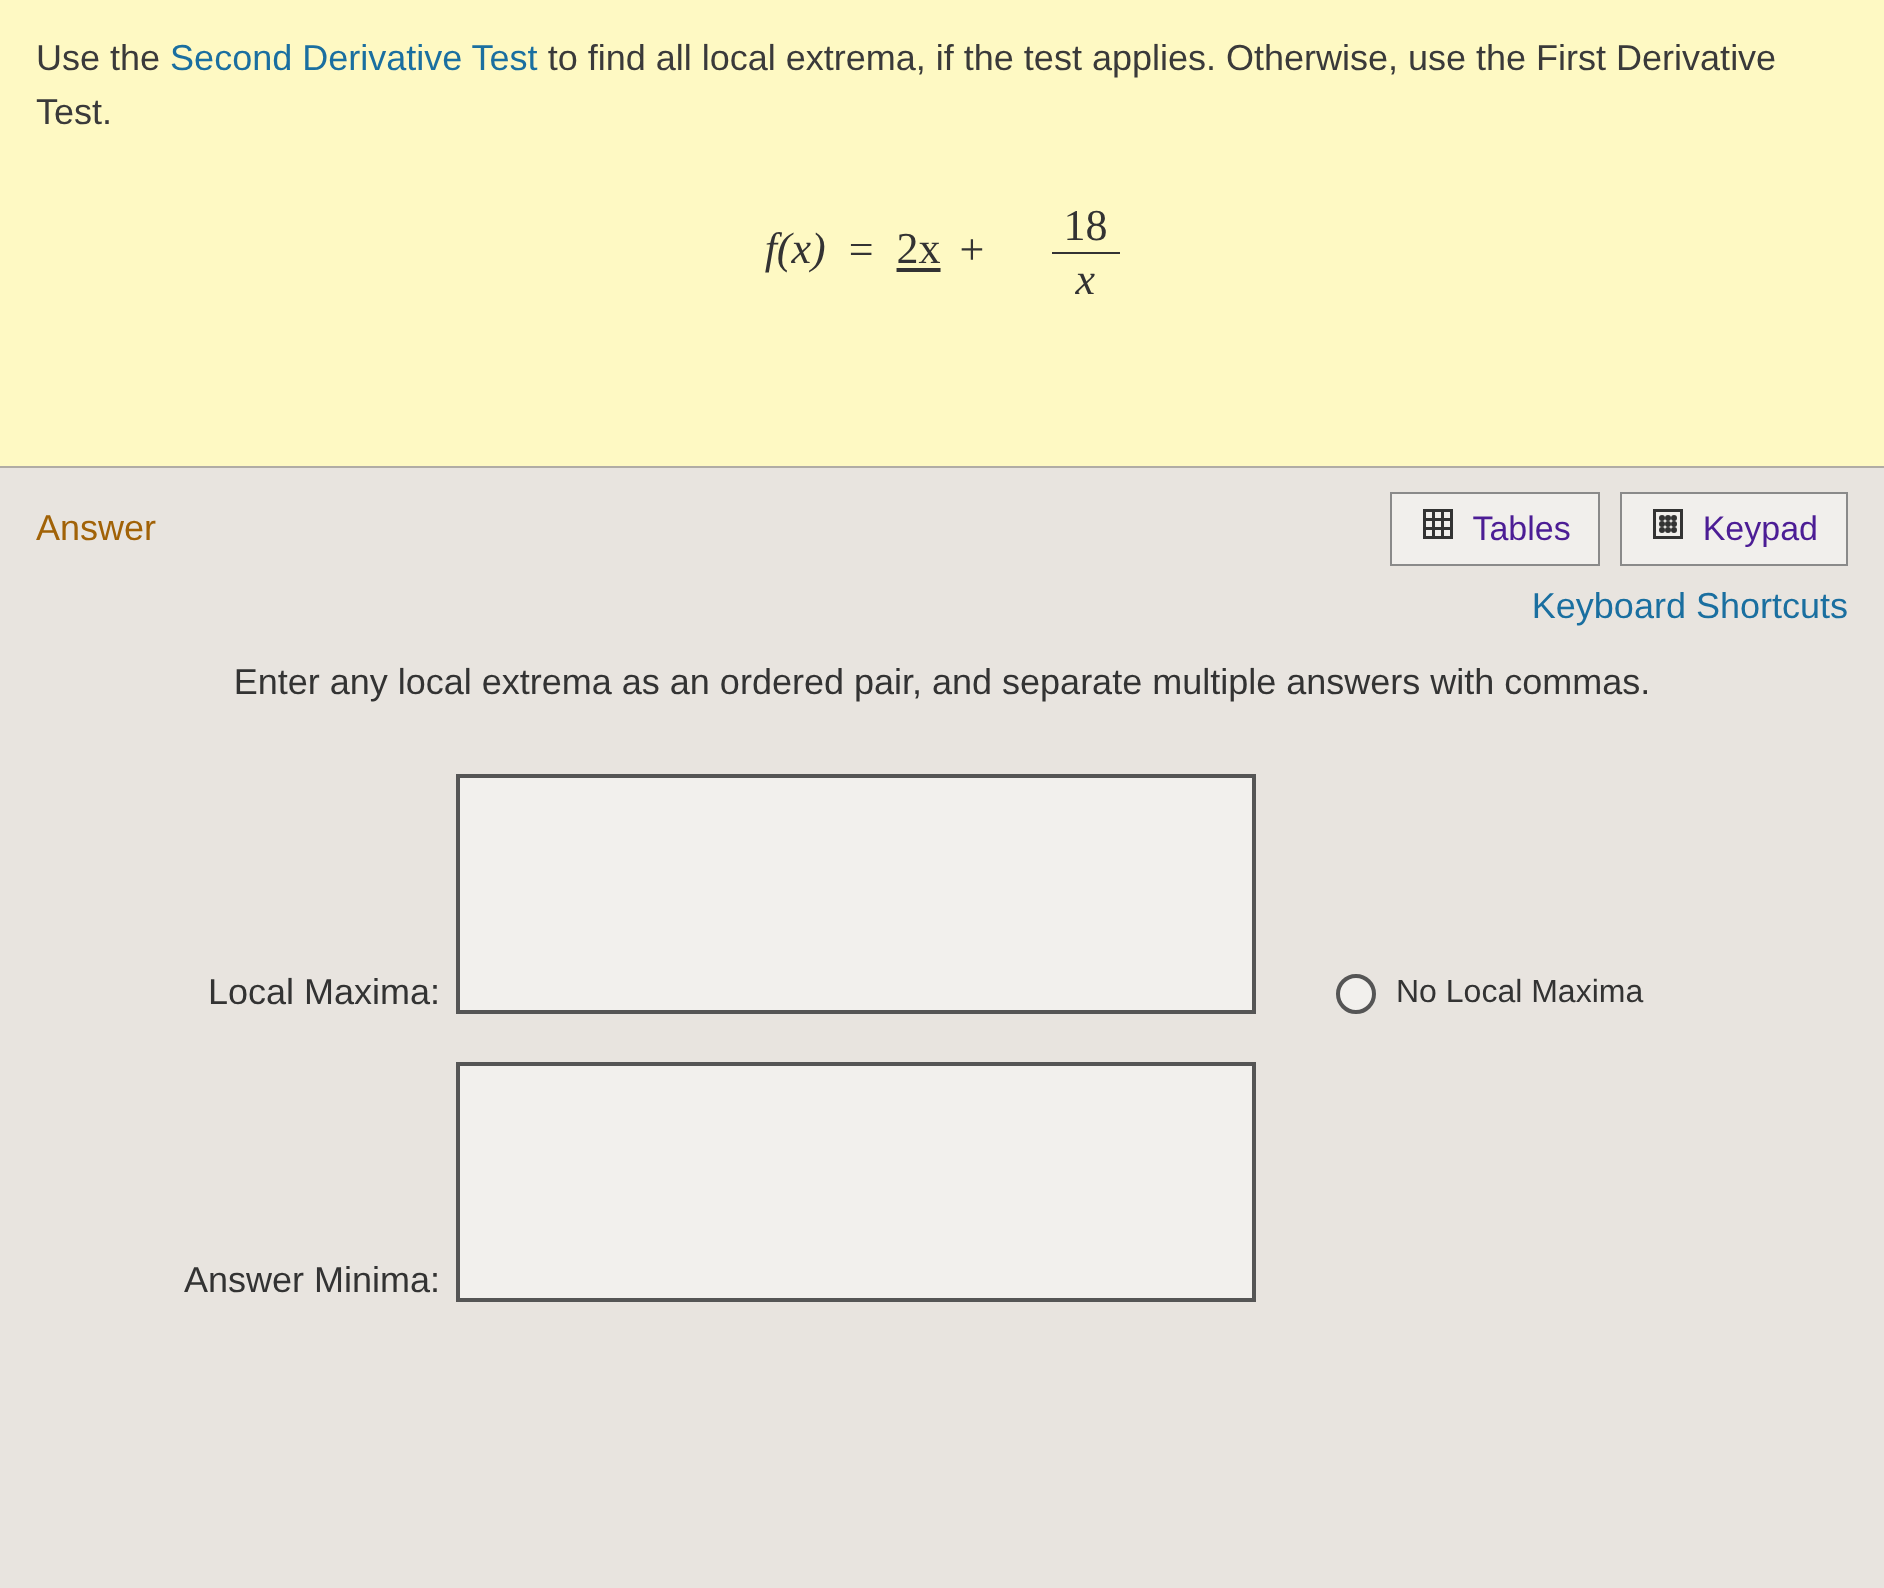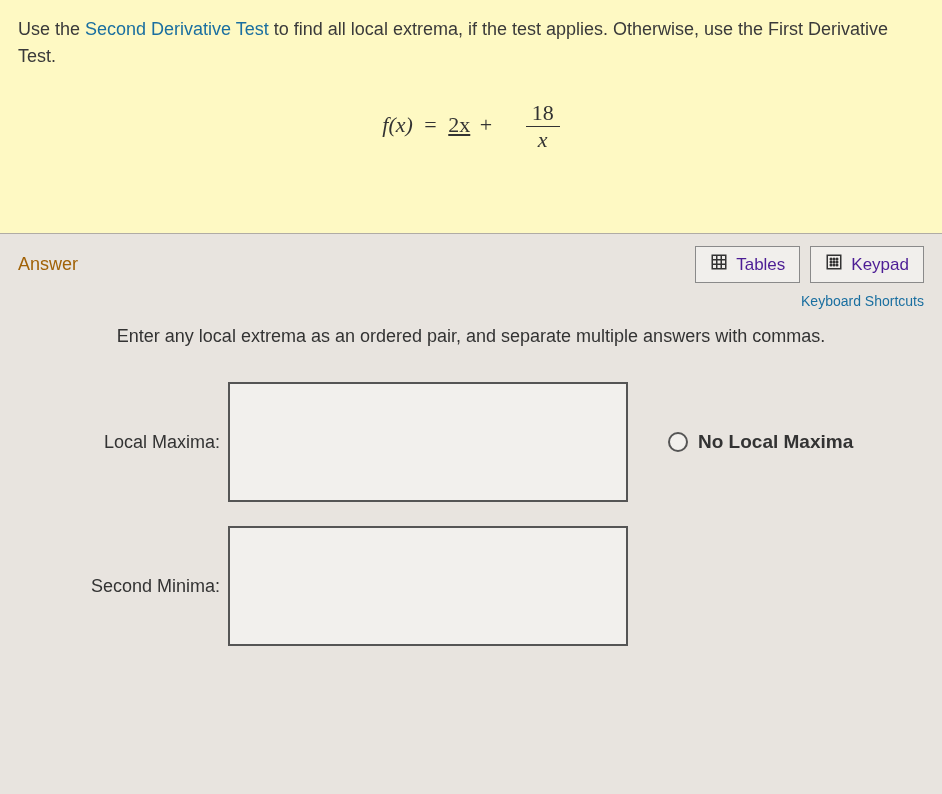--- a/index.html
+++ b/index.html
@@ -56,36 +56,36 @@
     display: inline-flex;
     align-items: center;
     gap: 8px;
     cursor: pointer;
   }
   .btn svg { width: 18px; height: 18px; }
   .shortcuts {
     text-align: right;
     padding: 6px 18px 14px 18px;
     color: #1a6fa0;
-    font-size: 14px;
+    font-size: 18px;
   }
   .instructions {
     padding: 0 18px;
     font-size: 18px;
     line-height: 1.5;
     color: #333;
     text-align: center;
   }
   .para { margin-bottom: 22px; }
   .inputs-area {
     padding: 10px 18px 0 18px;
   }
   .row {
     display: flex;
-    align-items: center;
+    align-items: flex-end;
     margin-bottom: 24px;
   }
   .row-label {
     width: 210px;
     text-align: right;
     padding-right: 8px;
     font-size: 18px;
     color: #333;
   }
   .text-input {
@@ -95,23 +95,22 @@
     background: #f2f0ed;
     font-size: 16px;
     padding: 6px;
     resize: none;
   }
   .radio-group {
     display: flex;
     align-items: center;
     margin-left: 40px;
     gap: 10px;
-    font-size: 19px;
+    font-size: 16px;
     color: #333;
-    font-weight: bold;
   }
   .radio {
     width: 20px; height: 20px;
     border: 2px solid #555;
     border-radius: 50%;
     background: #f2f0ed;
     cursor: pointer;
     flex-shrink: 0;
   }
 </style>
@@ -178,16 +177,16 @@
 <div class="inputs-area">
   <div class="row">
     <div class="row-label">Local Maxima:</div>
     <textarea class="text-input" style=""></textarea>
     <div class="radio-group">
       <div class="radio"></div>
       <span>No Local Maxima</span>
     </div>
   </div>
   <div class="row">
-    <div class="row-label">Second Minima:</div>
+    <div class="row-label">Answer Minima:</div>
     <textarea class="text-input" style=""></textarea>
   </div>
 </div>
 
 </body></html>

